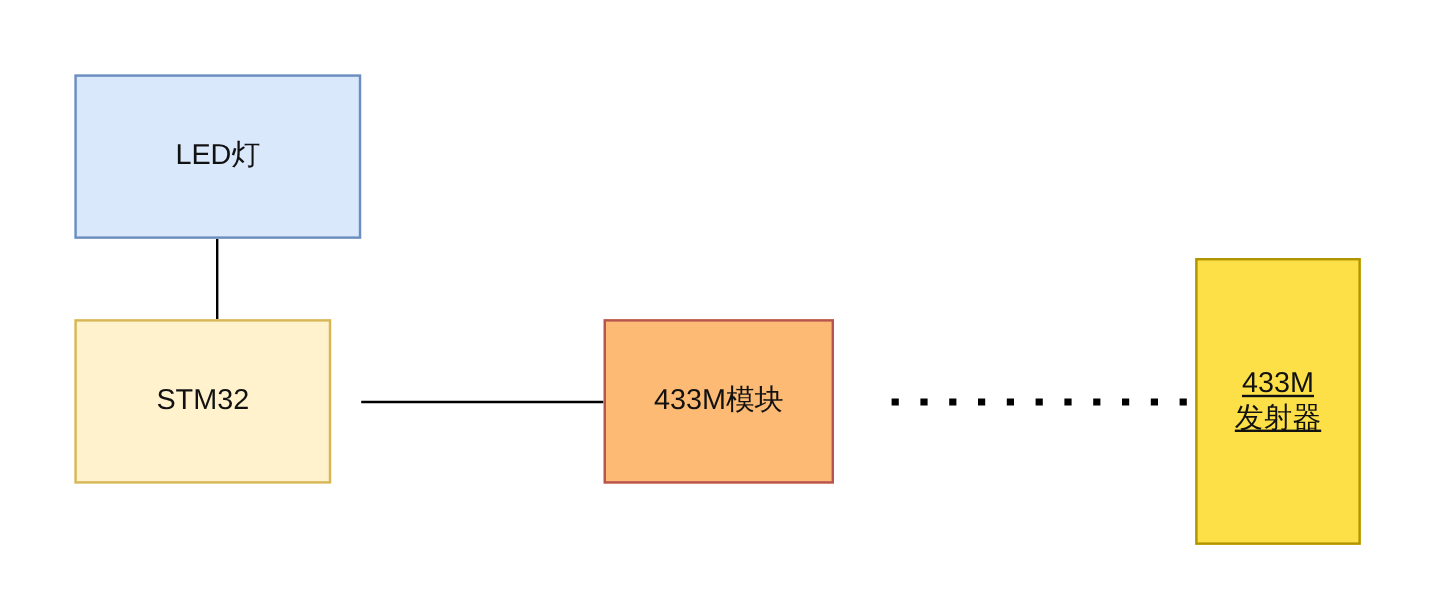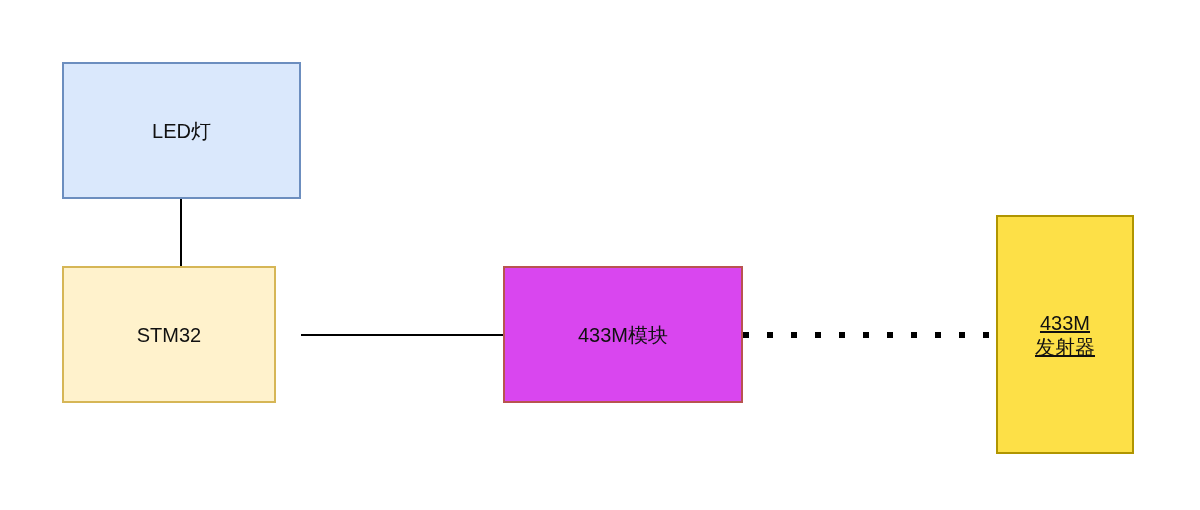--- a/index.html
+++ b/index.html
@@ -1,40 +1,40 @@
 <!DOCTYPE html>
 <html><head>
 <meta charset="utf-8">
 <style>
   html, body { margin: 0; padding: 0; background: #ffffff; }
   body { width: 1200px; height: 510px; position: relative; overflow: hidden;
          font-family: "Liberation Sans", "DejaVu Sans", sans-serif; }
   .node { position: absolute; box-sizing: border-box; border: 2px solid;
           display: flex; align-items: center; justify-content: center; text-align: center;
-          font-size: 20px; color: #111; line-height: 1.2; }
+          font-size: 24px; color: #111; line-height: 1.2; }
   .node span { white-space: pre-line; }
   svg.edges { position: absolute; left: 0; top: 0; }
 </style>
 </head>
 <body>
 
 <svg class="edges" width="1200" height="510">
   <line x1="181" y1="199" x2="181" y2="266" stroke="#000" stroke-width="2"></line>
   <line x1="301" y1="335" x2="503" y2="335" stroke="#000" stroke-width="2"></line>
   <line x1="743" y1="335" x2="996" y2="335" stroke="#000" stroke-width="6" stroke-dasharray="6 18"></line>
 </svg>
 
 <div class="node" style="left:62px;top:62px;width:239px;height:137px;background:#dae8fc;border-color:#6c8ebf;">
   <span>LED灯</span>
 </div>
 
 <div class="node" style="left:62px;top:266px;width:214px;height:137px;background:#fff2cc;border-color:#d6b656;">
   <span>STM32</span>
 </div>
 
-<div class="node" style="left:503px;top:266px;width:240px;height:137px;background:#d946ef;border-color:#b85450;text-align:center;">
+<div class="node" style="left:503px;top:266px;width:192px;height:137px;background:#fdba74;border-color:#b85450;text-align:center;">
   <span>433M模块</span>
 </div>
 
 <div class="node" style="left:996px;top:215px;width:138px;height:239px;background:#fde047;border-color:#b09500;text-decoration:underline;">
   <span>433M
 发射器</span>
 </div>
 
 </body></html>

